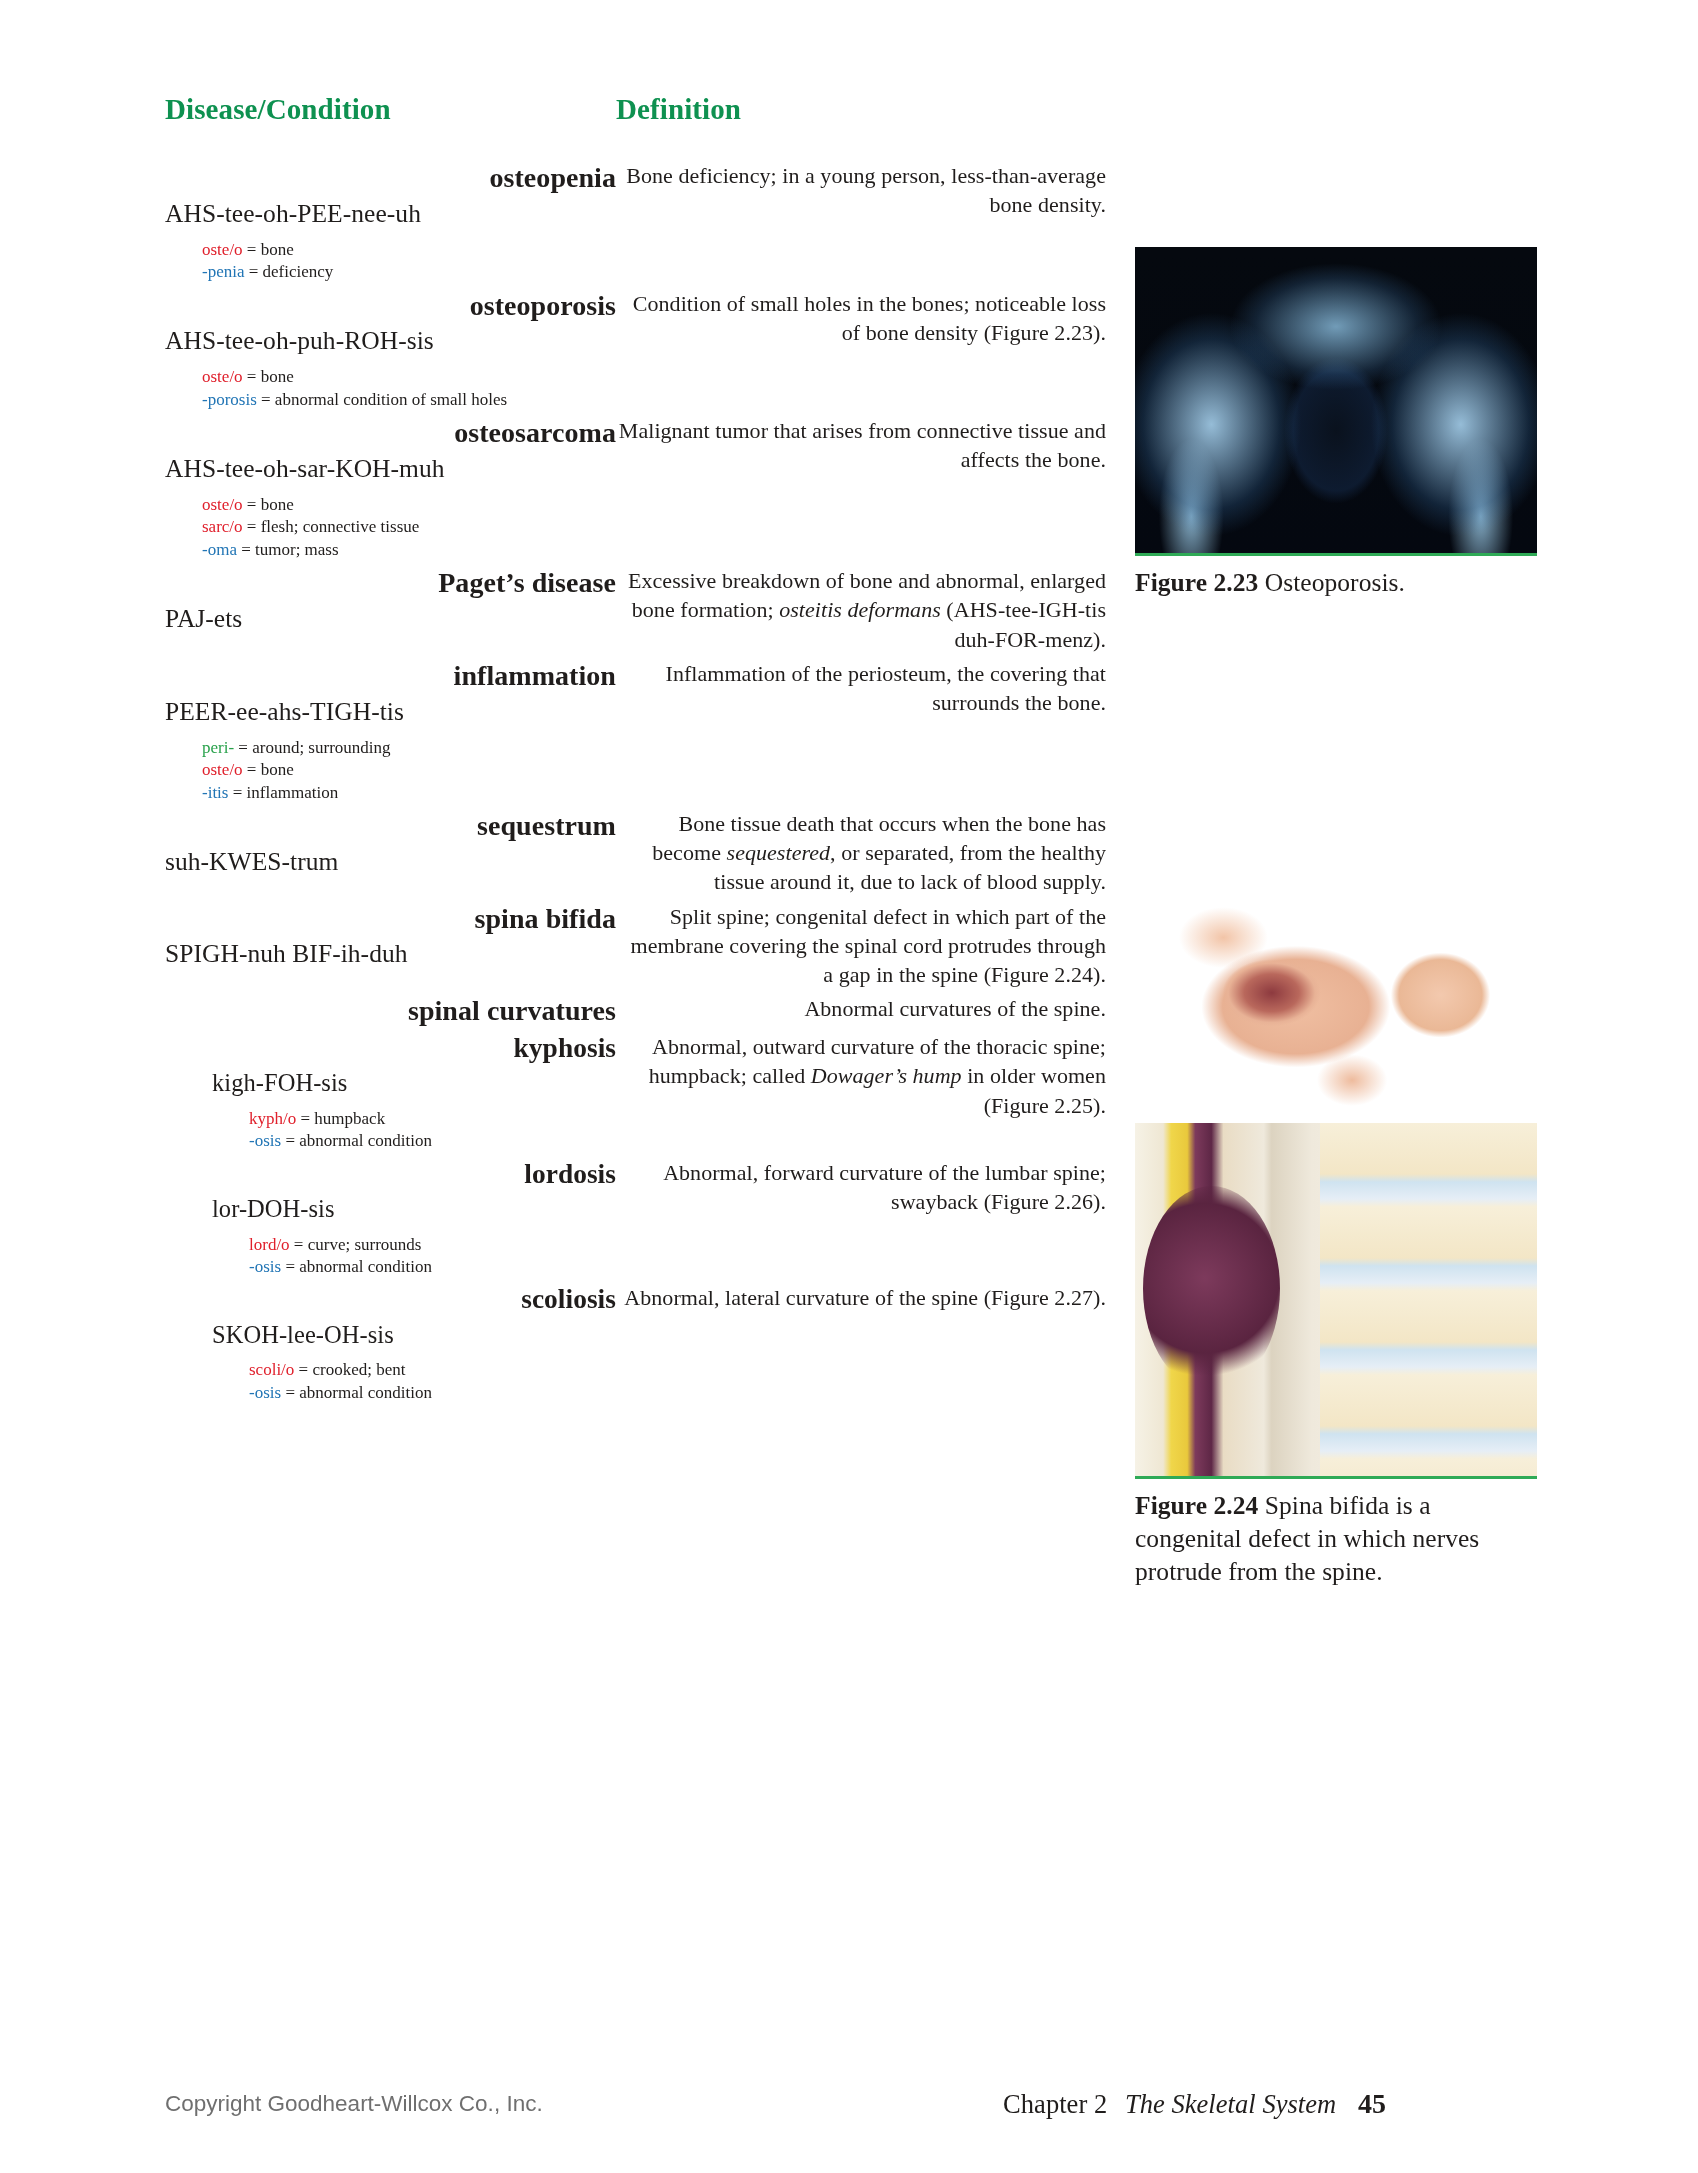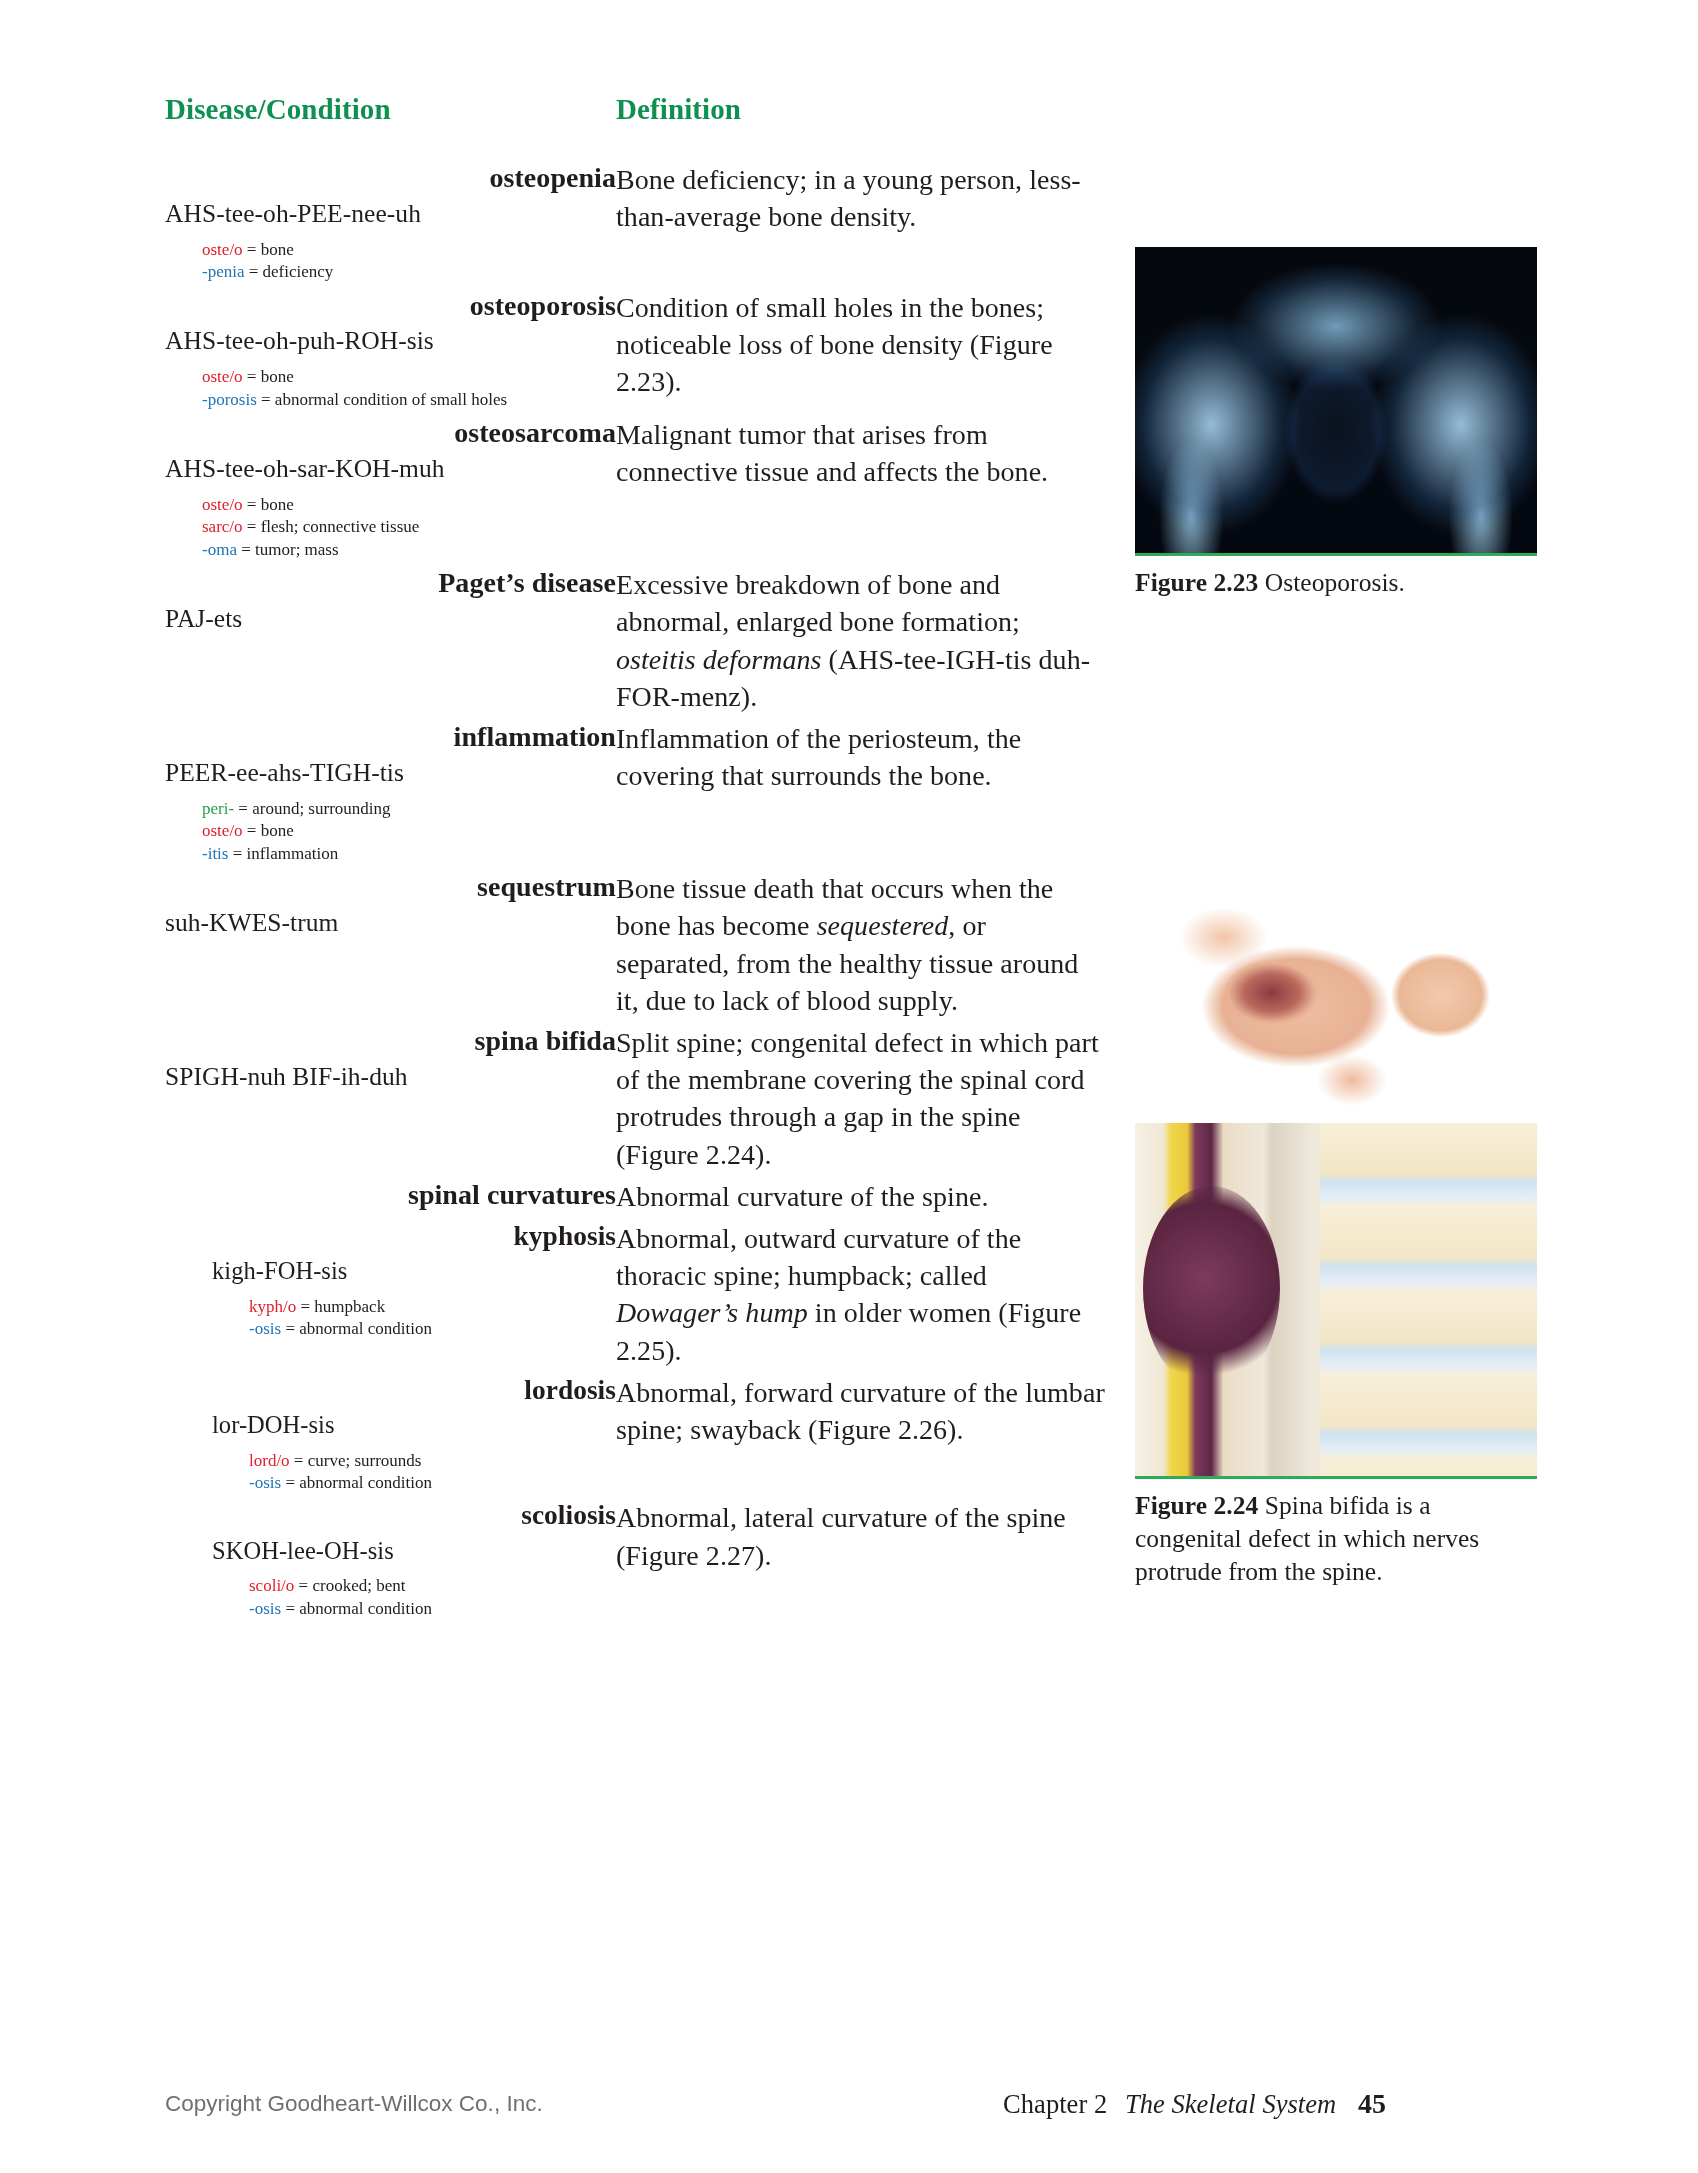--- a/index.html
+++ b/index.html
@@ -67,23 +67,24 @@
     margin-left: 37px;
     font-size: 17px;
     line-height: 1.32;
   }
   .part { white-space: normal; }
   .wp-prefix { color: #27a14a; }
   .wp-root   { color: #e0202c; }
   .wp-suffix { color: #2175b5; }
 
   .def {
-    font-size: 28px;
+    font-size: 22px;
     line-height: 1.33;
     letter-spacing: 0.05px;
+    text-align: right;
   }
   .def .it { font-style: italic; }
 
   
   .sub .term  { margin-left: 63px; font-size: 27.4px; }
   .sub .pron  { margin-left: 47px; font-size: 24.5px; }
   .sub .parts { margin-left: 84px; }
 
   
   .fig {
@@ -261,21 +262,21 @@
           <div class="col-term">
             <div class="term">spina bifida</div>
             <div class="pron">SPIGH-nuh  BIF-ih-duh</div>
           </div>
           <div class="col-def def"><span>Split spine; congenital defect in which part of the membrane covering the spinal cord protrudes through a gap in the spine (Figure 2.24).</span></div>
         </div>
         <div class="row entry">
           <div class="col-term">
             <div class="term">spinal curvatures</div>
           </div>
-          <div class="col-def def"><span>Abnormal curvature of the spine.</span></div>
+          <div class="col-def def"><span>Abnormal curvatures of the spine.</span></div>
         </div>
         <div class="row entry sub">
           <div class="col-term">
             <div class="term">kyphosis</div>
             <div class="pron">kigh-FOH-sis</div>
             <div class="parts">
               <div class="part"><span class="wp-root">kyph/o</span><span> = humpback</span></div>
               <div class="part"><span class="wp-suffix">-osis</span><span> = abnormal condition</span></div>
             </div>
           </div>

